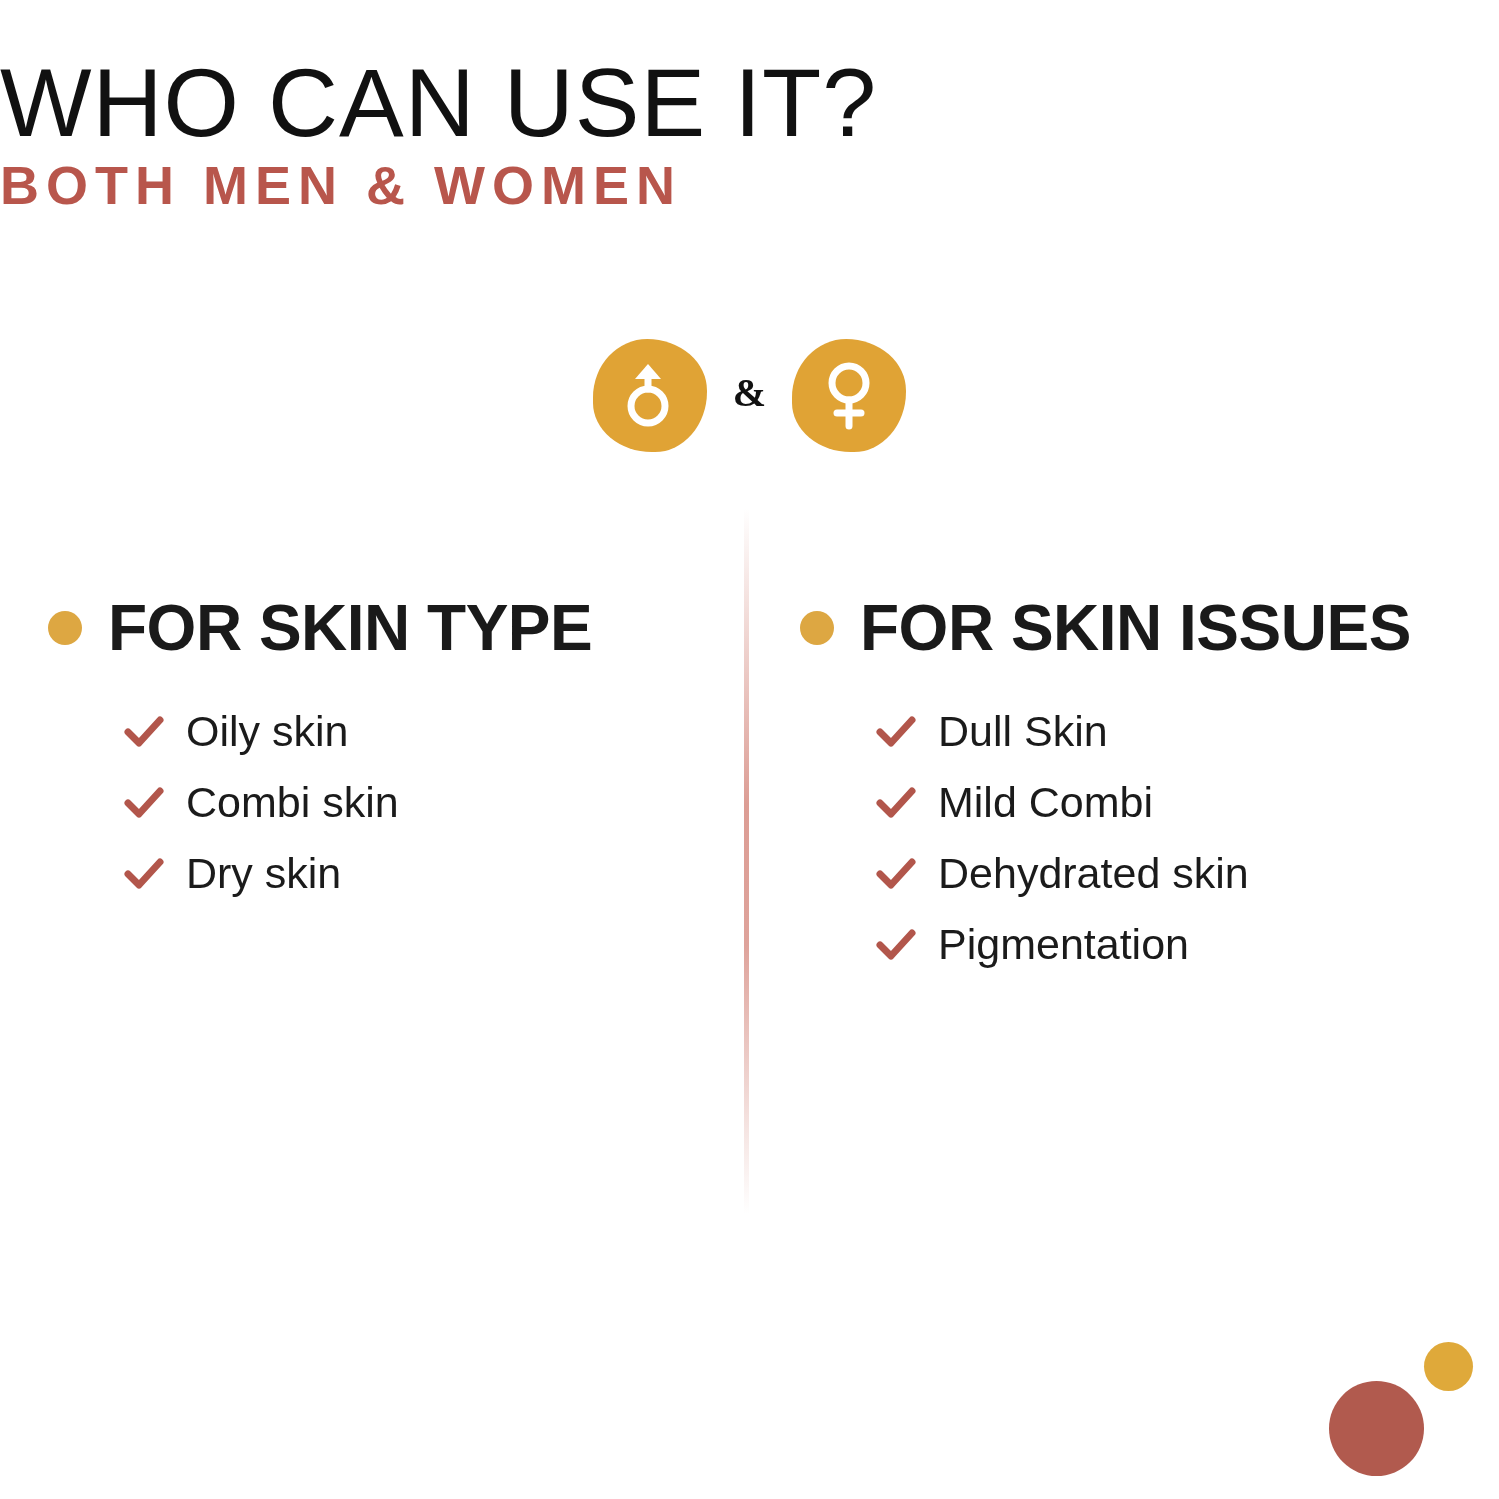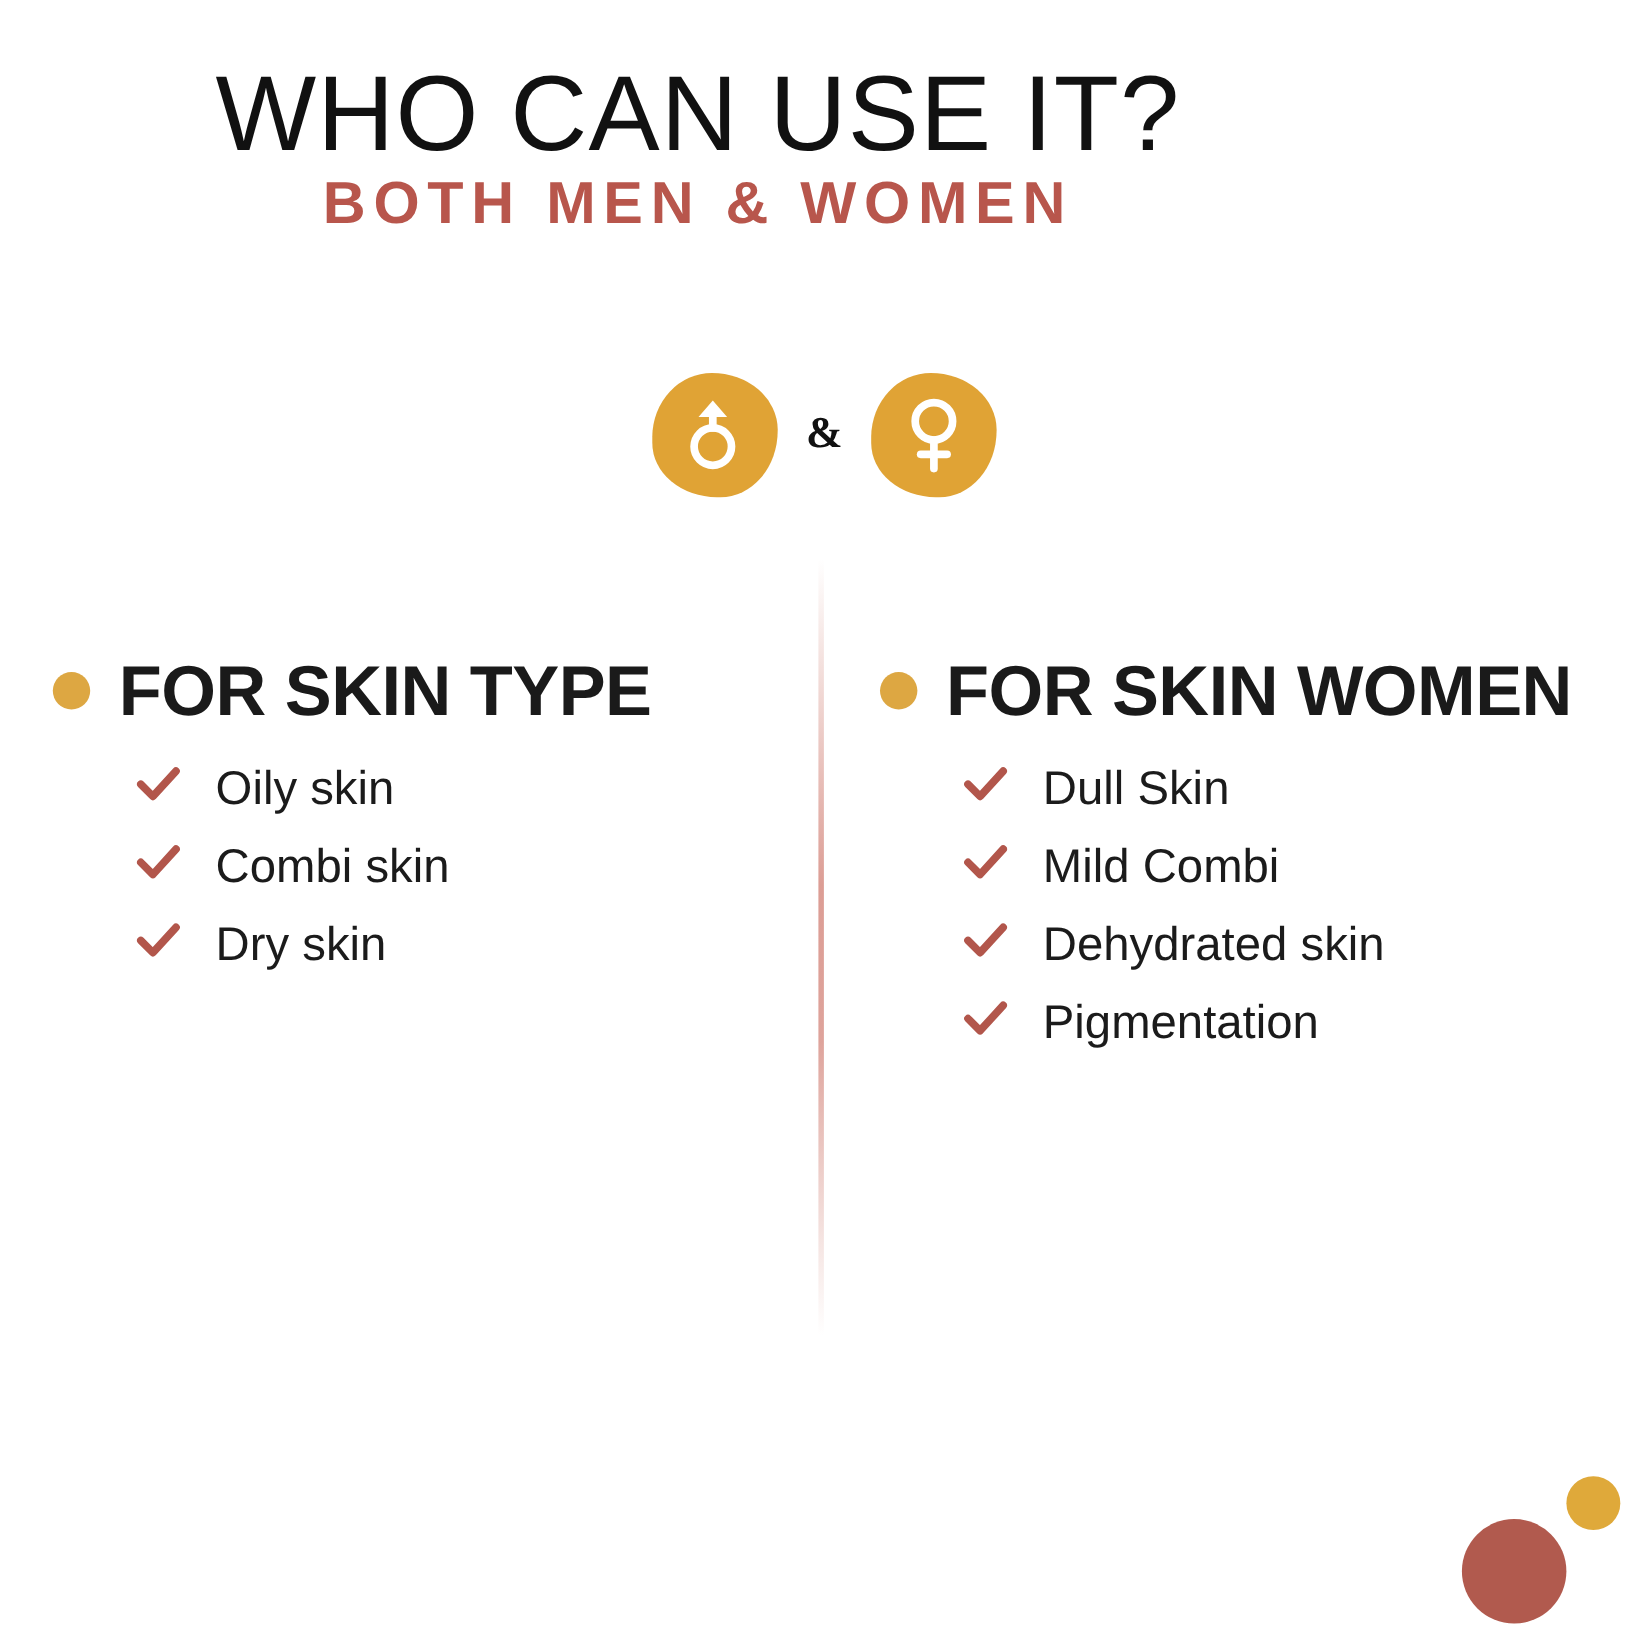--- a/index.html
+++ b/index.html
@@ -14,23 +14,22 @@
     background: #ffffff;
     overflow: hidden;
     font-family: "Liberation Sans", sans-serif;
     -webkit-font-smoothing: antialiased;
   }
 
   
   .header {
     position: absolute;
     top: 52px;
-    left: 12px;
+    left: 0;
     width: 1245px;
-    text-align: center;
   }
   .title {
     font-family: "Liberation Sans", sans-serif;
     font-size: 97px;
     font-weight: 300;
     letter-spacing: 1px;
     color: #111111;
     line-height: 1.05;
     margin: 0;
     white-space: nowrap;
@@ -133,21 +132,22 @@
     line-height: 1;
   }
 
   .item-list {
     margin: 36px 0 0 0;
     padding: 0;
     list-style: none;
   }
   .item {
     display: flex;
-    gap: 32px;
+    align-items: center;
+    gap: 22px;
     height: 71px;
     padding-left: 76px;
   }
   .check {
     flex: 0 0 auto;
     width: 40px;
     height: 34px;
     display: block;
   }
   .item-text {
@@ -242,21 +242,21 @@
         </svg>
         <span class="item-text">Dry skin</span>
       </li>
 
     </ul>
   </div>
 
   <div class="col col-right">
     <div class="col-head">
       <span class="head-dot"></span>
-      <span class="head-text">FOR SKIN WOMEN</span>
+      <span class="head-text">FOR SKIN ISSUES</span>
     </div>
     <ul class="item-list">
 
       <li class="item">
         <svg class="check" viewBox="0 0 40 34">
           <path d="M4 17 L15 28 L36 5" fill="none" stroke="#b2564b" stroke-width="7" stroke-linecap="round" stroke-linejoin="round"></path>
         </svg>
         <span class="item-text">Dull Skin</span>
       </li>
 

